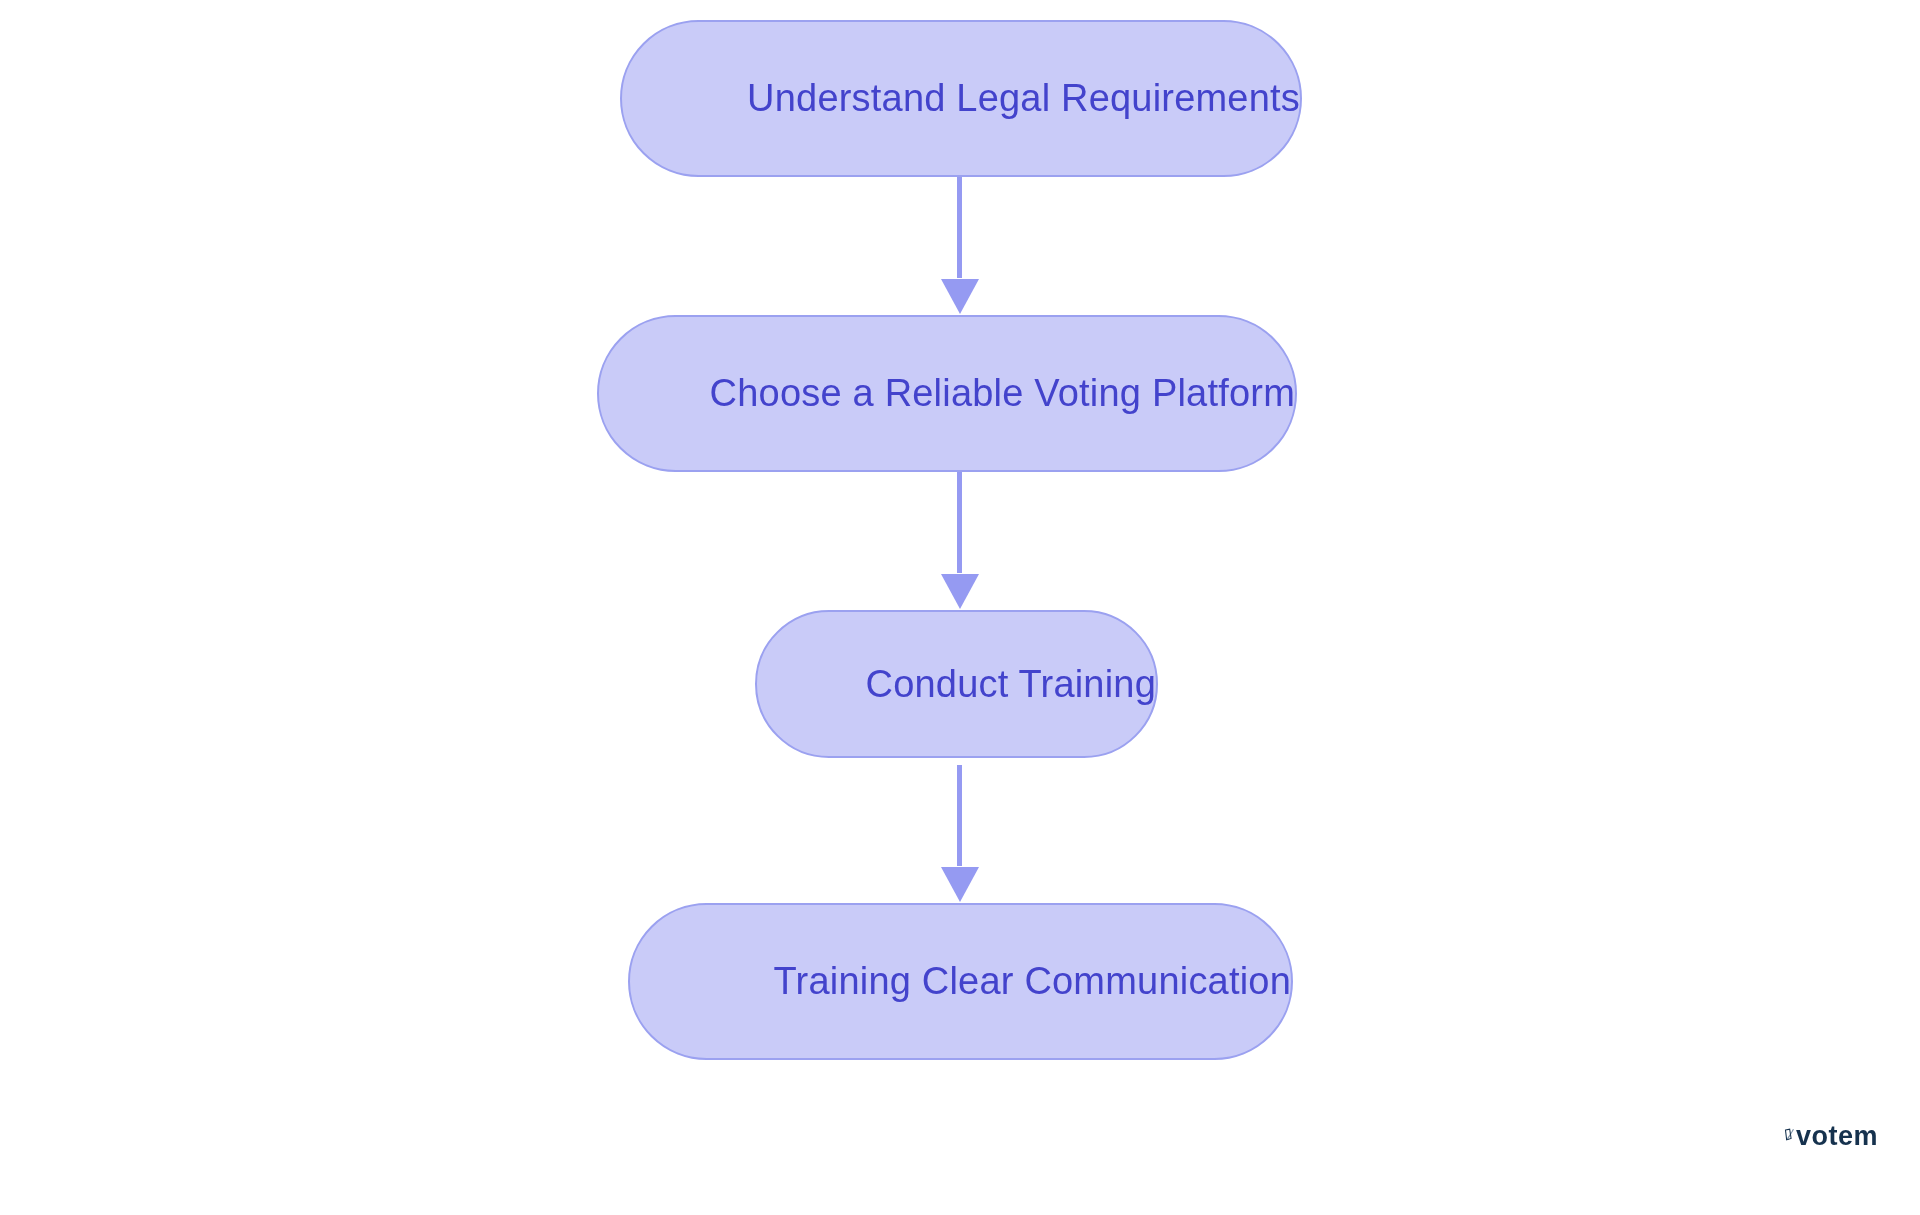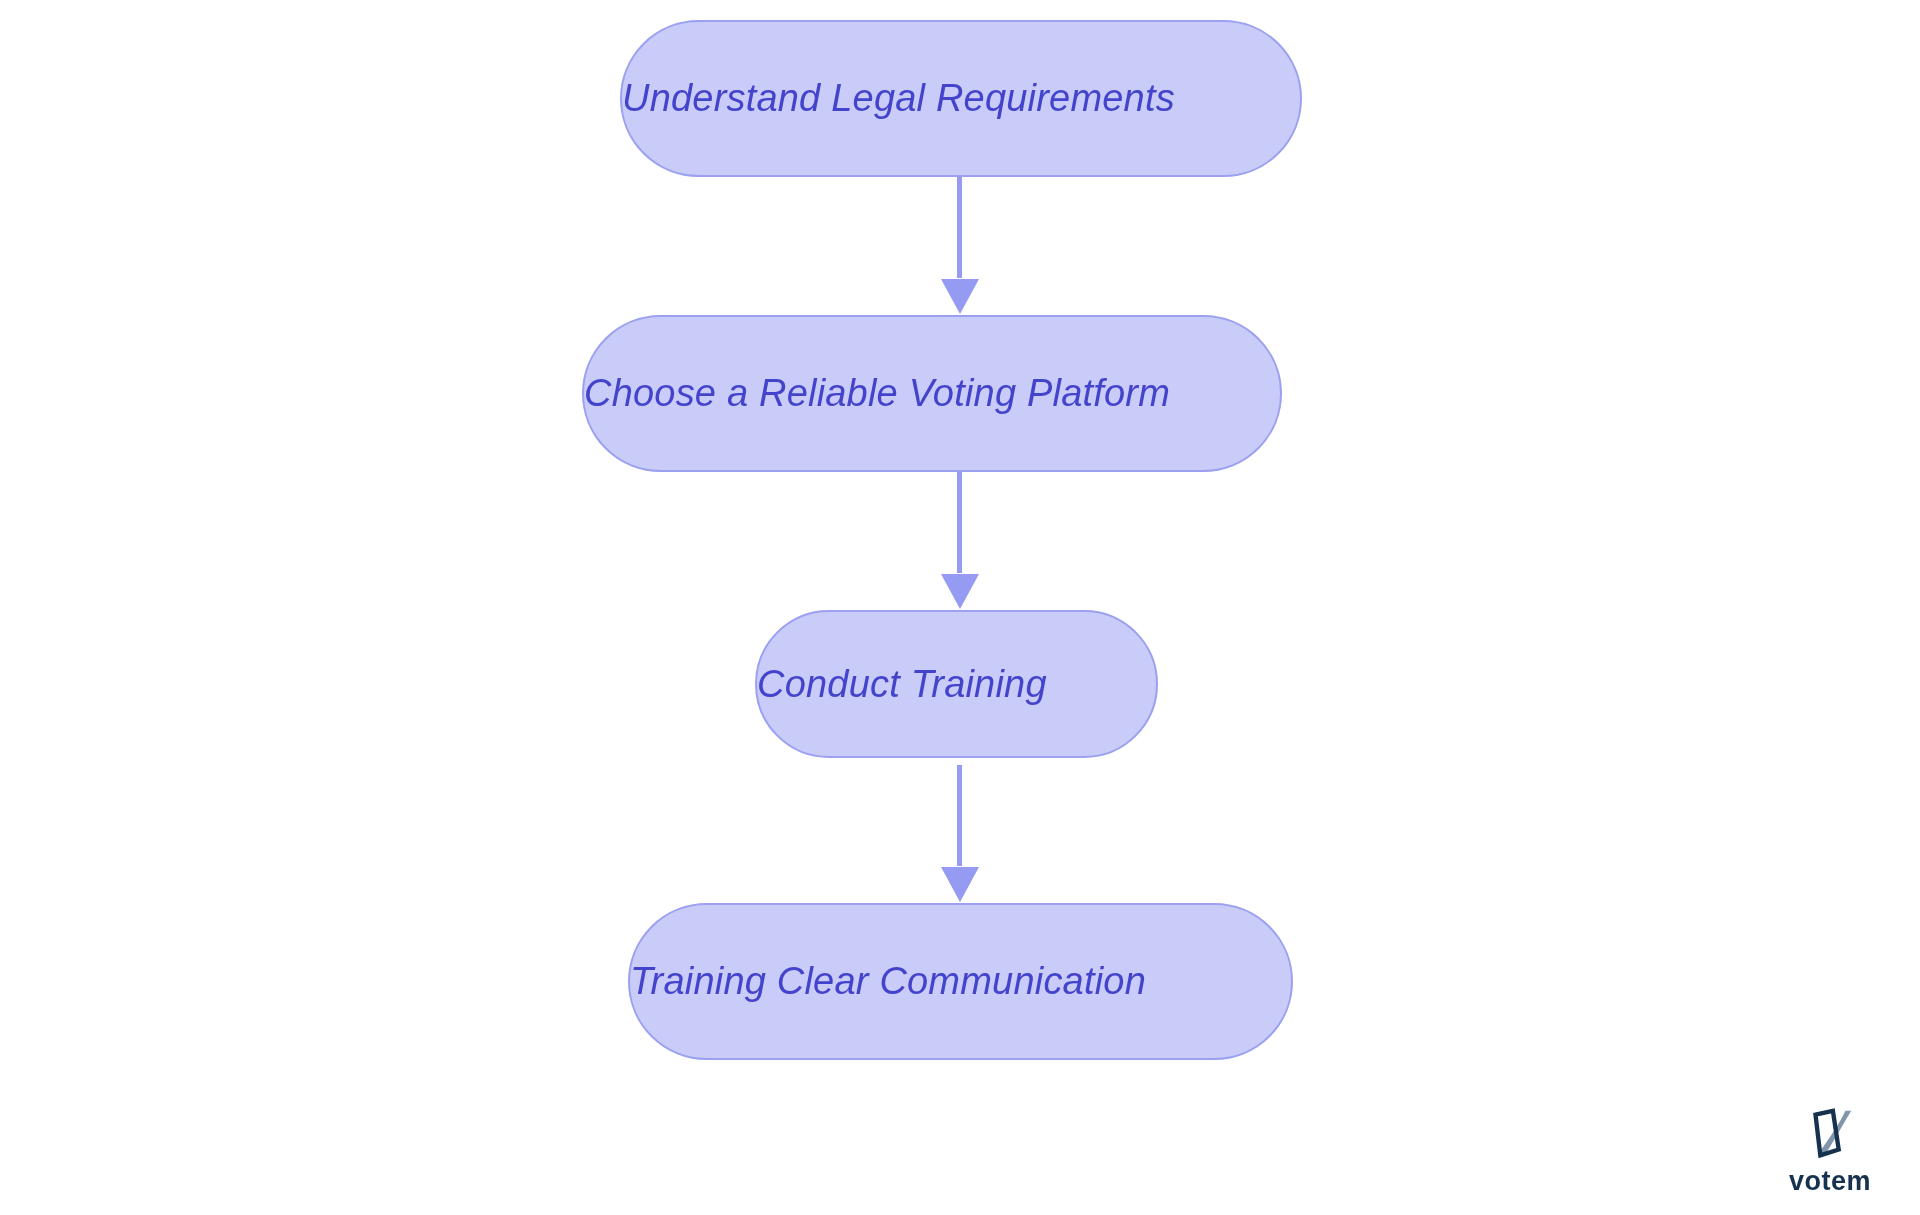--- a/index.html
+++ b/index.html
@@ -19,33 +19,32 @@
     overflow: hidden;
   }
   .canvas {
     position: relative;
     width: 1920px; height: 1215px;
   }
   .node {
     position: absolute;
     display: flex;
     align-items: center;
-    justify-content: flex-start;
+    justify-content: flex-end;
     background: var(--node-fill);
     border: 2px solid var(--node-border);
     border-radius: 999px;
     color: var(--node-text);
     font-size: 38px;
     letter-spacing: 0.2px;
     white-space: nowrap;
     text-align: center;
-    font-style: italic;
   }
   .node-1 { left: 620px; top: 20px;  width: 682px; height: 157px; }
-  .node-2 { left: 582px; top: 315px; width: 700px; height: 157px; }
+  .node-2 { left: 597px; top: 315px; width: 700px; height: 157px; }
   .node-3 { left: 755px; top: 610px; width: 403px; height: 148px; }
   .node-4 { left: 628px; top: 903px; width: 665px; height: 157px; }
 
   .edge-line {
     position: absolute;
     left: 957px;
     width: 5px;
     height: 101px;
     background: var(--arrow);
   }
@@ -62,21 +61,21 @@
   .edge-2 .edge-line { top: 472px; }
   .edge-2 .edge-head { top: 574px; }
   .edge-3 .edge-line { top: 765px; }
   .edge-3 .edge-head { top: 867px; }
 
   .brand {
     position: absolute;
     left: 1782px; top: 1106px;
     width: 96px;
     display: flex;
-    flex-direction: column;
+    flex-direction: row;
     align-items: center;
   }
   .brand svg { width: 58px; height: 58px; display: block; }
   .brand-word {
     margin-top: 2px;
     font-size: 27px;
     font-weight: bold;
     color: var(--logo-navy);
     letter-spacing: 0.5px;
   }

